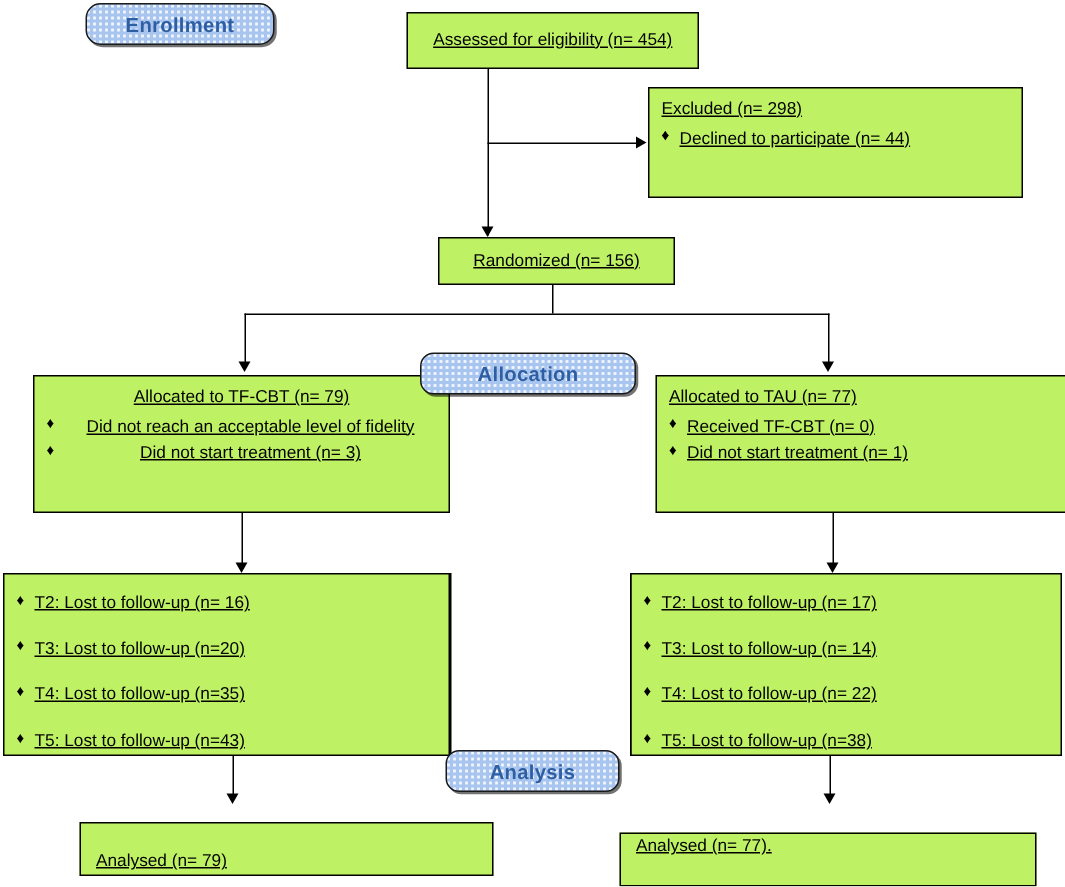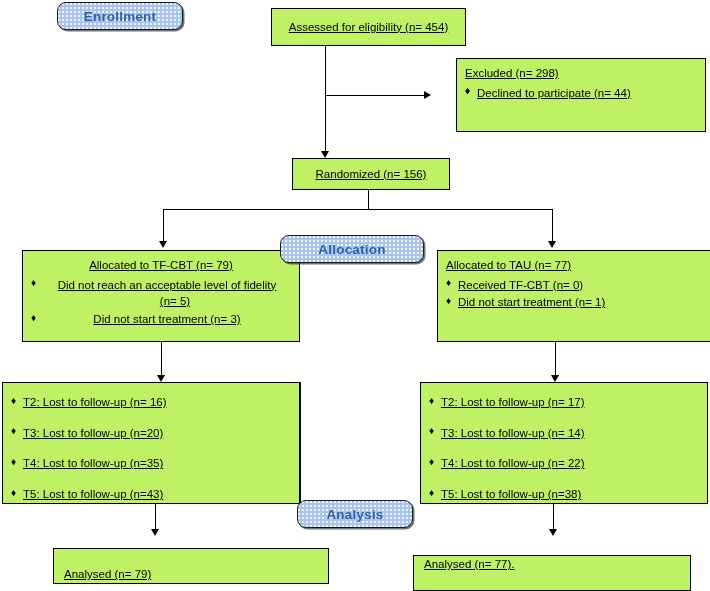--- a/index.html
+++ b/index.html
@@ -119,21 +119,21 @@
     border-bottom: 4.5px solid transparent;
     border-left: 7px solid #000000;
     z-index: 2;
   }
 </style>
 </head>
 <body>
 
 <div id="diagram">
 
-  <div class="badge" style="left:57px; top:2px; width:126px; height:28px;">
+  <div class="badge" style="left:57px; top:2px; width:126px; height:28px;border-radius:10px;">
     <span>Enrollment</span>
   </div>
 
   <div class="badge" style="left:280px; top:235px; width:144px; height:28px;">
     <span>Allocation</span>
   </div>
 
 
   <div class="badge" style="left:297px; top:500px; width:116px; height:28px;">
     <span>Analysis</span>
@@ -142,21 +142,21 @@
   <div class="box center" style="left:271px; top:8px; width:195px; height:38px;">
     <span class="title-line">Assessed for eligibility (n= 454)</span>
   </div>
 
   <div class="vline" style="left:325px; top:46px; height:111px;"></div>
   <div class="arrow-down" style="left:320.5px; top:151px;"></div>
 
   <div class="hline" style="left:325px; top:95px; width:100px;"></div>
   <div class="arrow-right" style="left:424px; top:90.5px;"></div>
 
-  <div class="box" style="left:432px; top:58px; width:250px; height:74px;margin-left:24px;">
+  <div class="box" style="left:432px; top:58px; width:250px; height:74px;">
     <span class="title-line">Excluded (n= 298)</span>
     <ul class="bullets">
       <li>
         <span class="bullet-glyph">♦</span>
       </li>
       <li>
         <span class="bullet-glyph">♦</span>
         <span>Declined to participate (n= 44)</span>
       </li>
     </ul>
@@ -172,21 +172,20 @@
   <div class="arrow-down" style="left:158.5px; top:241px;"></div>
   <div class="vline" style="left:552px; top:209px; height:34px;"></div>
   <div class="arrow-down" style="left:547.5px; top:241px;"></div>
 
   <div class="box" style="left:22px; top:250px; width:278px; height:92px;text-align:center;">
     <span class="title-line">Allocated to TF-CBT (n= 79)</span>
     <ul class="bullets">
       <li>
         <span class="bullet-glyph">♦</span>
         <span>Did not reach an acceptable level of fidelity</span>
-        <span class="cont">(n= 5)</span>
       </li>
       <li>
         <span class="bullet-glyph">♦</span>
         <span>Did not start treatment (n= 3)</span>
       </li>
     </ul>
   </div>
 
   <div class="box" style="left:437px; top:250px; width:276px; height:92px;">
     <span class="title-line">Allocated to TAU (n= 77)</span>

